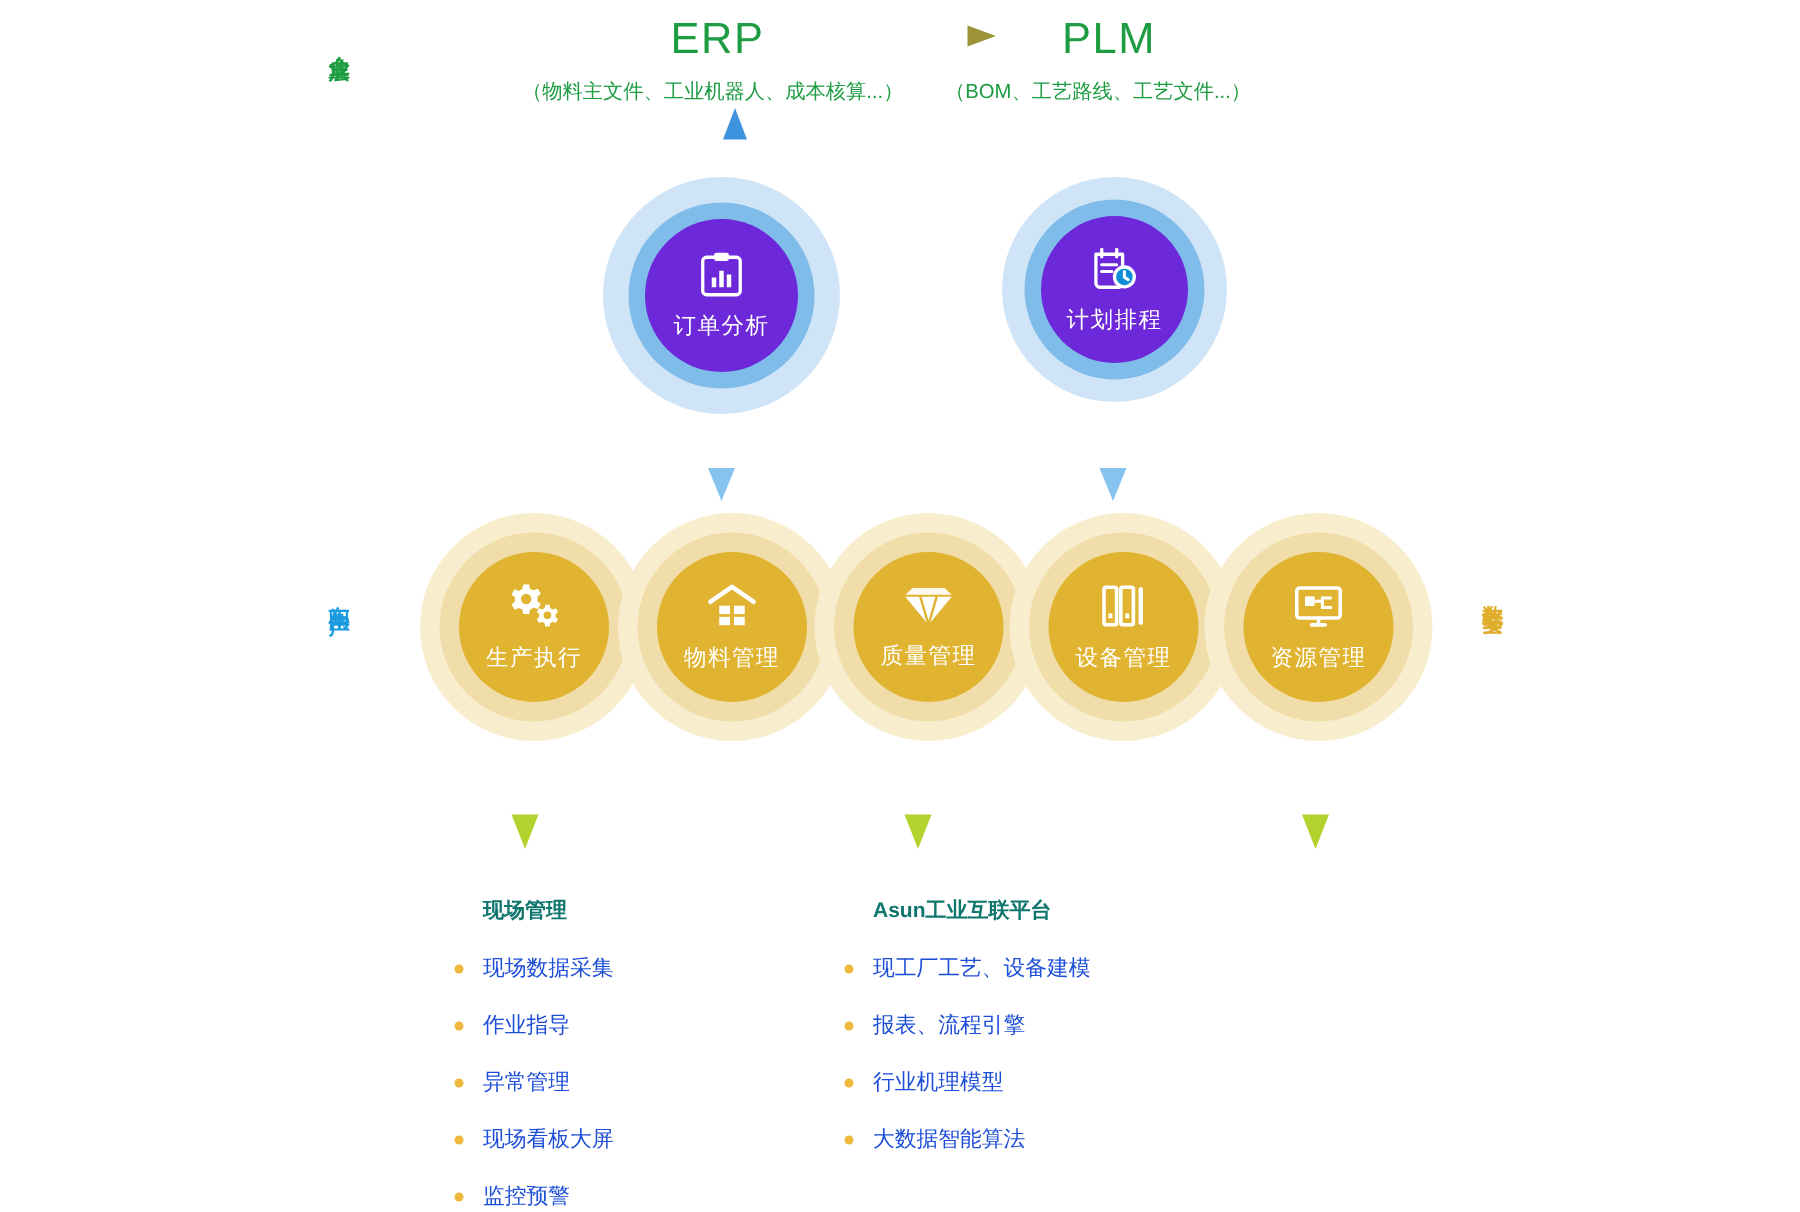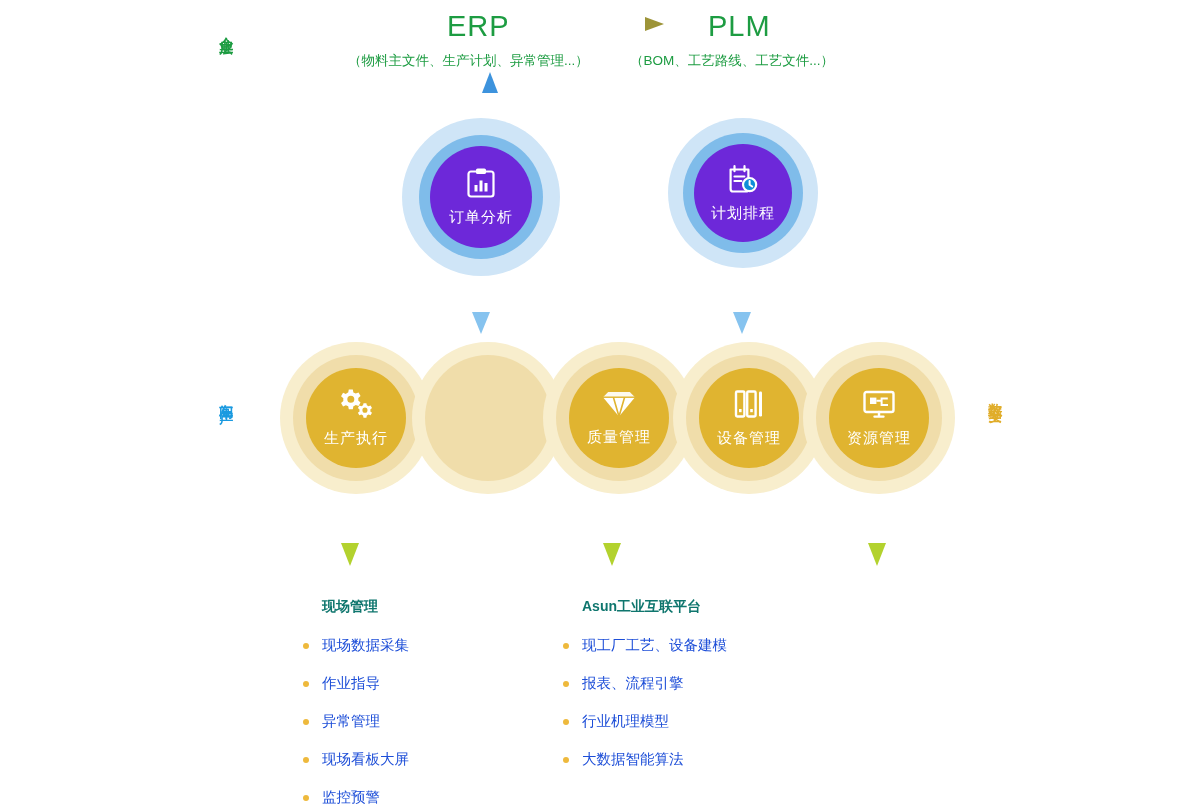--- a/index.html
+++ b/index.html
@@ -175,21 +175,21 @@
       <polygon points="877,566 868,543 886,543" fill="#b3d22e"></polygon>
     </g>
   </svg>
 
   <div class="vlabel" id="label-enterprise">企业层</div>
   <div class="vlabel" id="label-workshop">车间生产</div>
   <div class="vlabel" id="label-security">数据安全</div>
 
   <div class="toptitle" id="erp-title">ERP</div>
   <div class="toptitle" id="plm-title">PLM</div>
-  <div class="topsub" id="erp-sub">（物料主文件、生产计划、异常管理...）</div>
+  <div class="topsub" id="erp-sub">（物料主文件、工业机器人、成本核算...）</div>
   <div class="topsub" id="plm-sub">（BOM、工艺路线、工艺文件...）</div>
 
   <div class="node blue" style="left:402px;top:118px;width:158px;height:158px;">
     <div class="ringO" style="left:0;top:0;width:158px;height:158px;"></div>
     <div class="ringM" style="left:17px;top:17px;width:124px;height:124px;"></div>
     <div class="core" style="left:28px;top:28px;width:102px;height:102px;">
       <span>
         <svg width="30" height="32" viewBox="0 0 30 32" fill="none">
           <rect x="2.5" y="4.5" width="25" height="25" rx="2.5" stroke="#fff" stroke-width="2.2"></rect>
           <rect x="10" y="1.5" width="10" height="5.5" rx="1.6" fill="#fff"></rect>
@@ -229,20 +229,32 @@
           <path d="M28.4 15.2h-2.9l-.45 2.15a6.9 6.9 0 0 0-1.65.97l-2.05-.8-1.45 2.5 1.65 1.44a6.7 6.7 0 0 0 0 1.93l-1.65 1.44 1.45 2.5 2.05-.8a6.9 6.9 0 0 0 1.65.97l.45 2.15h2.9l.45-2.15a6.9 6.9 0 0 0 1.65-.97l2.05.8 1.45-2.5-1.65-1.44a6.7 6.7 0 0 0 0-1.93l1.65-1.44-1.45-2.5-2.05.8a6.9 6.9 0 0 0-1.65-.97l-.45-2.15Zm-1.45 9.5a2.55 2.55 0 1 1 0-5.1 2.55 2.55 0 0 1 0 5.1Z"></path>
         </svg>
       </span>
       <span class="lbl">生产执行</span>
     </div>
   </div>
 
   <div class="node gold" style="left:412px;top:342px;width:152px;height:152px;">
     <div class="ringO" style="left:0;top:0;width:152px;height:152px;"></div>
     <div class="ringM" style="left:13px;top:13px;width:126px;height:126px;"></div>
+    <div class="core" style="left:26px;top:26px;width:100px;height:100px;">
+      <span>
+        <svg width="34" height="32" viewBox="0 0 34 32" fill="none">
+          <path d="M2.5 13.2 17 3.2l14.5 10" stroke="#fff" stroke-width="3" stroke-linecap="round" stroke-linejoin="round"></path>
+          <rect x="8.5" y="15.8" width="7.2" height="5.6" fill="#fff"></rect>
+          <rect x="18.3" y="15.8" width="7.2" height="5.6" fill="#fff"></rect>
+          <rect x="8.5" y="23.2" width="7.2" height="5.6" fill="#fff"></rect>
+          <rect x="18.3" y="23.2" width="7.2" height="5.6" fill="#fff"></rect>
+        </svg>
+      </span>
+      <span class="lbl">物料管理</span>
+    </div>
   </div>
 
   <div class="node gold" style="left:543px;top:342px;width:152px;height:152px;">
     <div class="ringO" style="left:0;top:0;width:152px;height:152px;"></div>
     <div class="ringM" style="left:13px;top:13px;width:126px;height:126px;"></div>
     <div class="core" style="left:26px;top:26px;width:100px;height:100px;">
       <span>
         <svg width="36" height="30" viewBox="0 0 36 30" fill="#fff">
           <path d="M2 8.2h32L18 27.5 2 8.2Z"></path>
           <path d="M7.2 3h21.6l5.2 5.2H2L7.2 3Z" opacity="0.92"></path>

